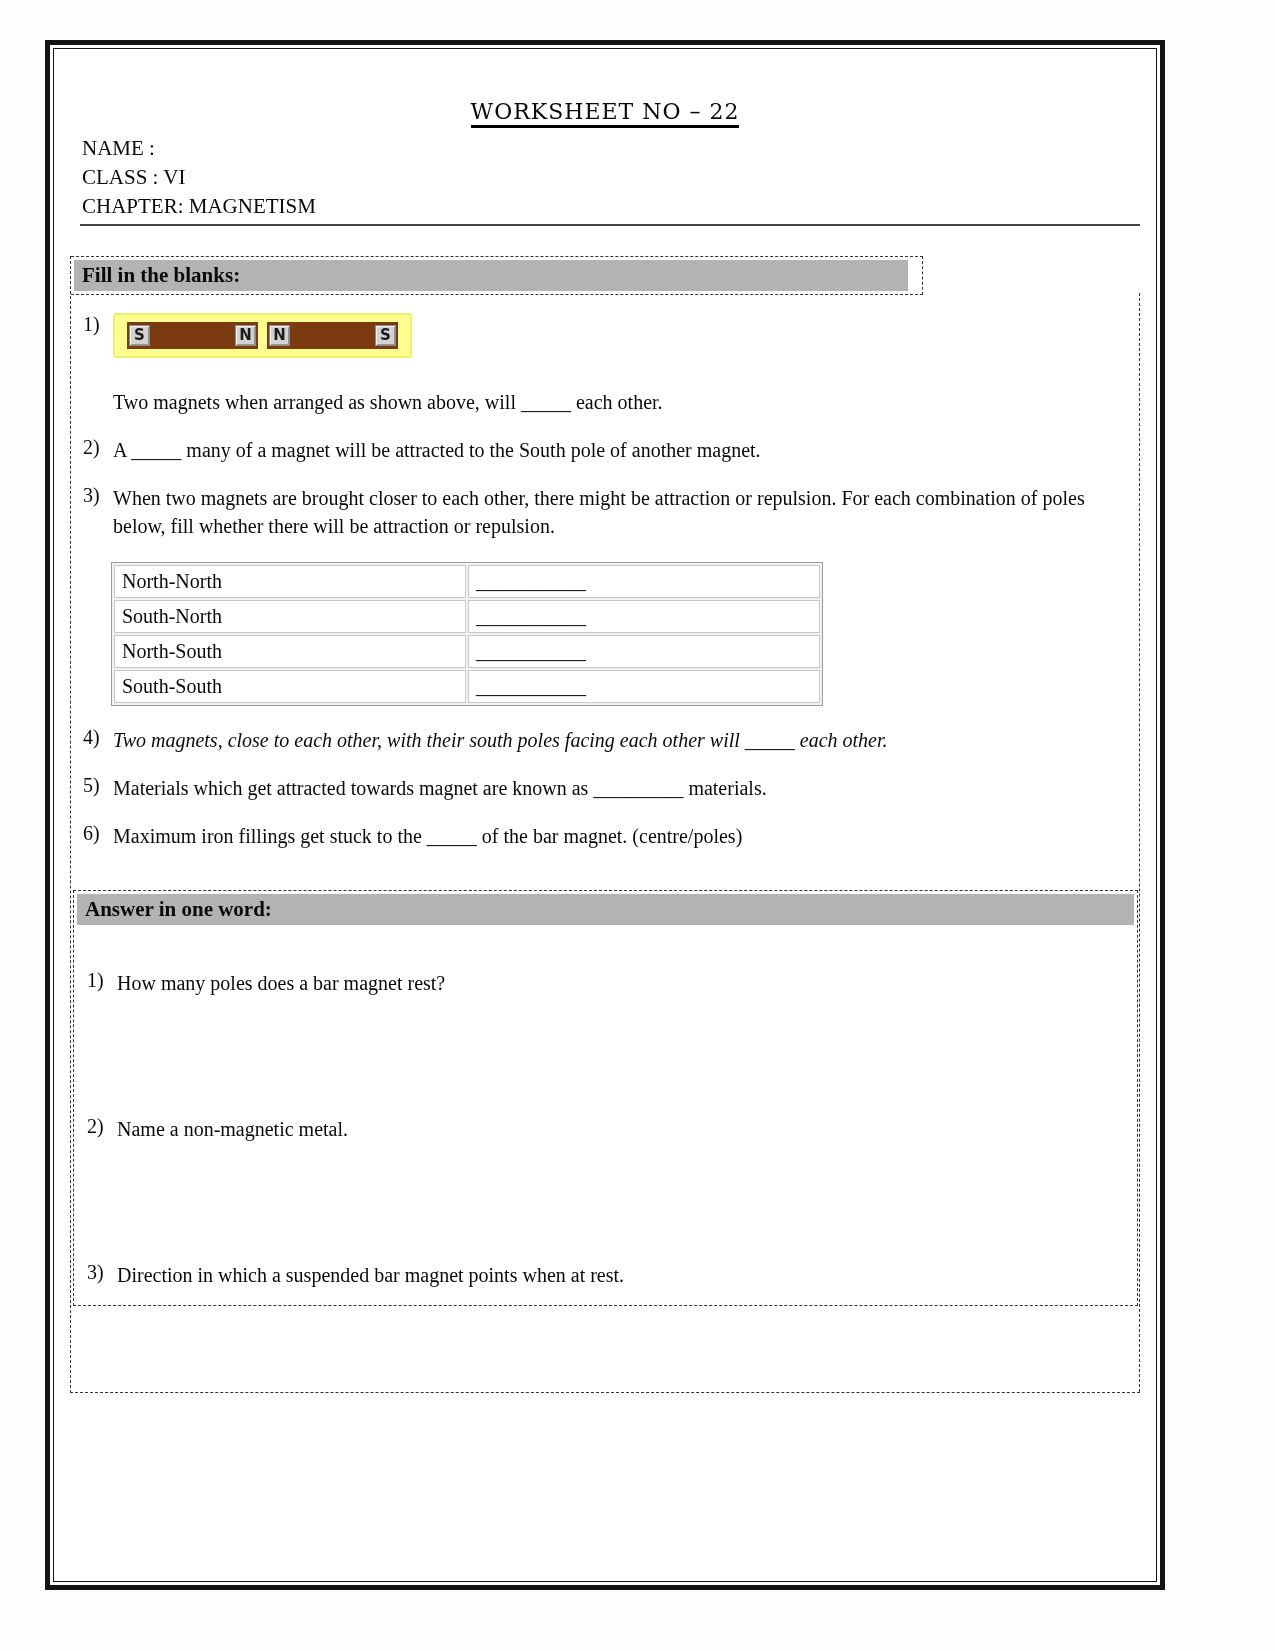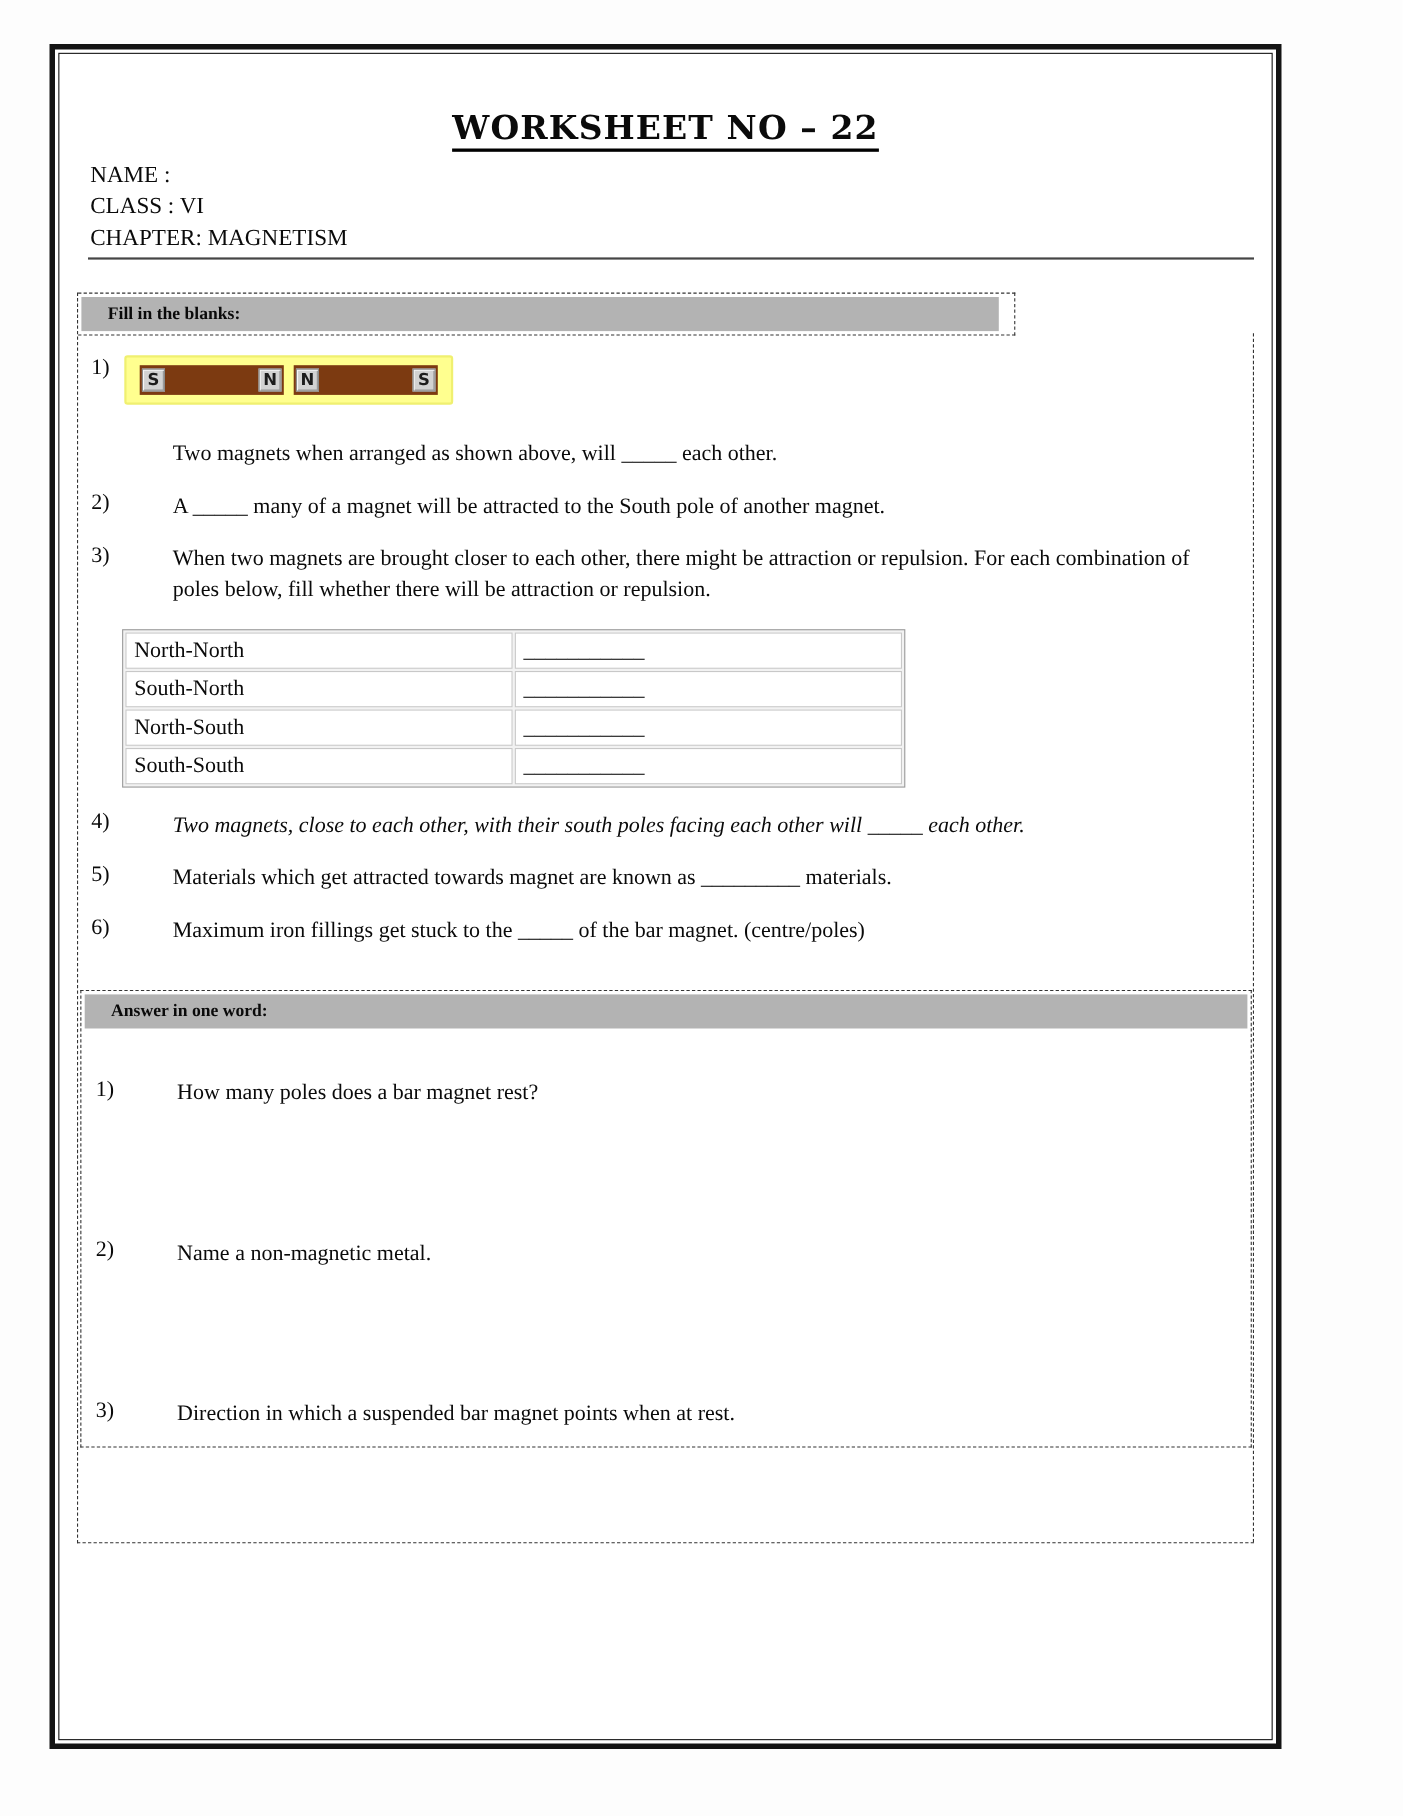--- a/index.html
+++ b/index.html
@@ -13,42 +13,42 @@
   }
 
   .page-frame {
     position: absolute; left: 45px; top: 40px;
     width: 1120px; height: 1550px;
     border: 5px solid #141414; background: #fff;
   }
   .page-inner { position: absolute; inset: 3px; border: 1px solid #141414; }
   .content { padding: 50px 16px 0 16px; }
 
-  .title { margin: 0; text-align: center; font-family: "DejaVu Serif", serif; font-size: 30px; font-weight: bold; letter-spacing: 1px; }
+  .title { margin: 0; text-align: center; font-family: "DejaVu Serif", serif; font-size: 22px; font-weight: normal; letter-spacing: 1px; }
   .title .underline { border-bottom: 3px solid #000; padding-bottom: 1px; }
 
   .header-row { display: flex; margin: 10px 0 0 12px; font-size: 21px; }
   .header-left { flex: 1; }
   .header-right { width: 168px; }
   .hline { line-height: 29px; }
   .hlabel { font-weight: normal; }
   .header-rule { margin: 3px 0 0 10px; border: none; border-top: 2px solid #454545; }
 
   .form-area { position: relative; margin-top: 30px; border-left: 1px dashed #333; border-bottom: 1px dashed #333; }
   .form-area::after { content: ""; position: absolute; top: 37px; right: 0; bottom: 0; width: 0; border-right: 1px dashed #333; }
 
   .fill-heading-box { width: 852px; border: 1px dashed #333; border-left: none; padding: 3px 14px 3px 3px; }
-  .heading-bar { background: #b3b3b3; font-weight: bold; font-size: 16px; line-height: 27px; padding: 2px 24px; }
+  .heading-bar { background: #b3b3b3; font-weight: bold; font-size: 21px; line-height: 27px; padding: 2px 8px; }
 
   .fill-content { padding: 18px 26px 40px 12px; font-size: 20px; }
   .question { display: flex; align-items: flex-start; margin-top: 20px; }
   .fill-content > .question:first-child { margin-top: 0; }
   .qnum { flex: none; width: 30px; }
   .qbody { flex: 1; }
-  .qtext { flex: 1; line-height: 28px; margin-left: 44px; }
+  .qtext { flex: 1; line-height: 28px; }
   .qtext.w975 { max-width: 980px; }
   .qtext.w850 { max-width: 850px; font-style: italic; }
 
   .magnet-figure { display: inline-flex; gap: 9px; background: #ffff8f; border: 2px solid #f0f070; border-radius: 3px; padding: 7px 12px; }
   .magnet { position: relative; width: 131px; height: 27px; background: #7c3a11; }
   .pole {
     position: absolute; top: 3px; width: 21px; height: 21px;
     background: #d2d2d2; border: 1px solid #8a8a8a;
     box-shadow: inset 1px 1px 0 #f6f6f6, inset -1px -1px 0 #969696;
     font-family: "DejaVu Sans", sans-serif; font-weight: bold; font-size: 15px;

